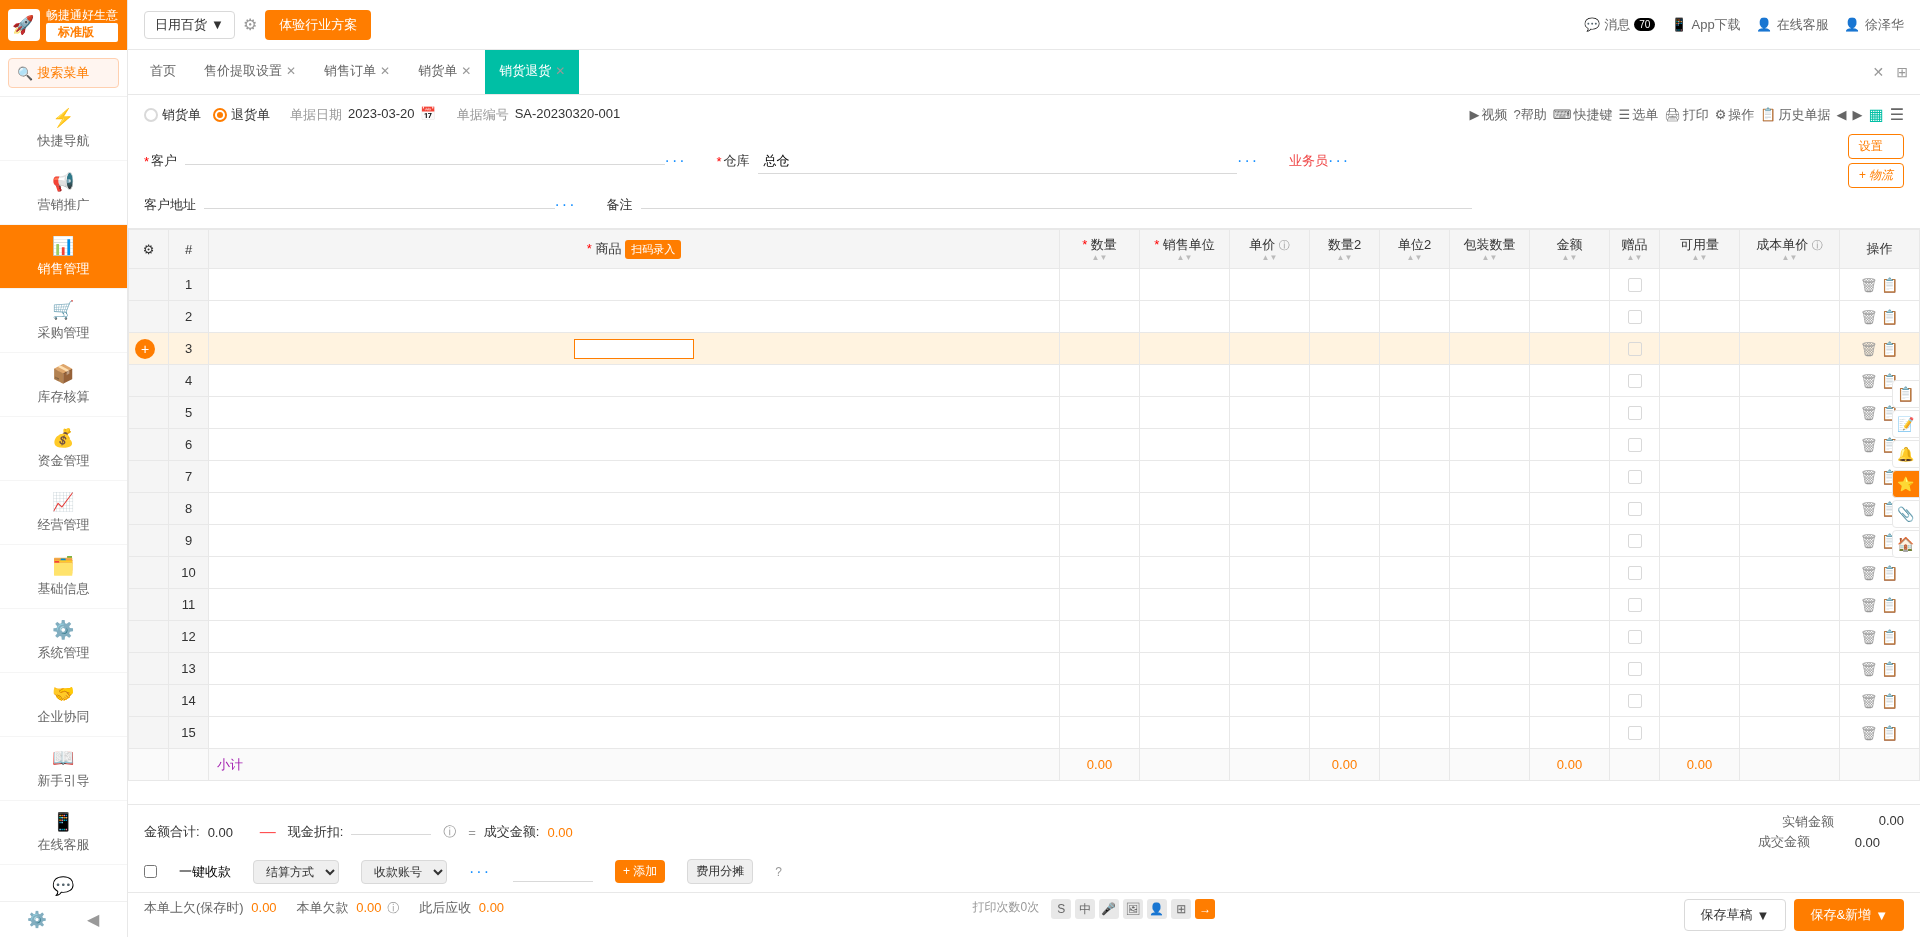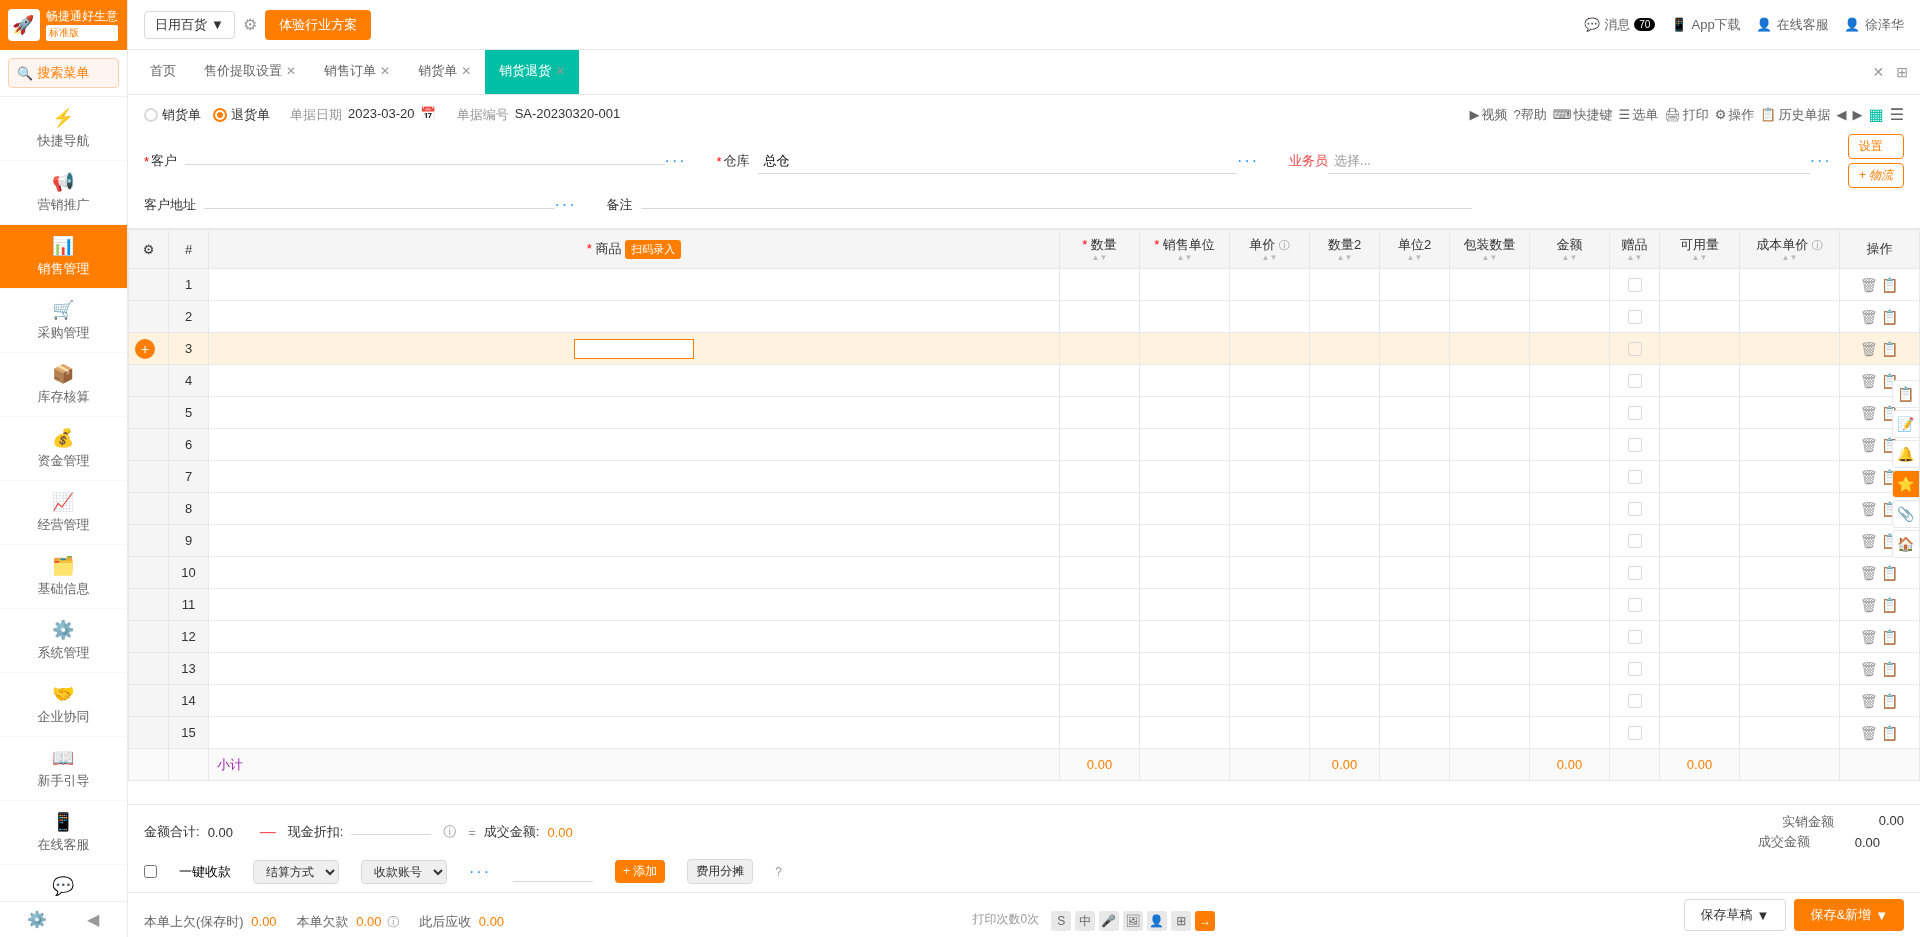--- a/index.html
+++ b/index.html
@@ -3,21 +3,21 @@
   <meta charset="utf-8">
   <style>
     * { box-sizing: border-box; margin: 0; padding: 0; font-family: 'Microsoft YaHei', Arial, sans-serif; font-size: 13px; }
     body { background: #f0f2f5; display: flex; height: 937px; overflow: hidden; }
 
     
     .sidebar { width: 128px; background: #fff; display: flex; flex-direction: column; border-right: 1px solid #e8e8e8; flex-shrink: 0; }
     .sidebar-logo { background: #ff7d00; padding: 10px 8px; display: flex; align-items: center; gap: 6px; height: 50px; }
     .sidebar-logo-icon { width: 32px; height: 32px; background: #fff; border-radius: 4px; display: flex; align-items: center; justify-content: center; color: #ff7d00; font-size: 18px; font-weight: bold; }
     .sidebar-logo-text { color: #fff; font-size: 12px; line-height: 1.3; }
-    .sidebar-logo-badge { background: #fff; color: #ff7d00; font-size: 10px; border-radius: 2px; padding: 1px 3px; }
+    .sidebar-logo-badge { background: #fff; color: #ff7d00; font-size: 12px; border-radius: 2px; padding: 1px 12px; font-weight: bold; }
     .sidebar-search { padding: 8px; border-bottom: 1px solid #f0f0f0; }
     .sidebar-search-btn { width: 100%; background: #fff5f0; border: 1px solid #ffd0b0; border-radius: 4px; padding: 5px 8px; color: #ff7d00; cursor: pointer; display: flex; align-items: center; gap: 4px; font-size: 12px; }
     .sidebar-nav { flex: 1; overflow-y: auto; }
     .sidebar-item { display: flex; flex-direction: column; align-items: center; padding: 10px 4px; cursor: pointer; border-bottom: 1px solid #f5f5f5; color: #666; font-size: 12px; gap: 3px; }
     .sidebar-item.active { color: #fff; background: #ff7d00; }
     .sidebar-item-icon { font-size: 18px; }
     .sidebar-footer { padding: 8px; display: flex; justify-content: space-around; border-top: 1px solid #f0f0f0; }
     .sidebar-footer-btn { cursor: pointer; color: #999; font-size: 16px; }
 
     
@@ -81,21 +81,21 @@
     .payment-select { border: 1px solid #d9d9d9; border-radius: 4px; padding: 3px 8px; cursor: pointer; font-size: 12px; color: #333; }
     .payment-input { border: none; border-bottom: 1px solid #d9d9d9; padding: 3px 6px; width: 80px; font-size: 12px; }
     .add-btn { background: #ff7d00; color: #fff; border: none; border-radius: 4px; padding: 3px 8px; cursor: pointer; font-size: 12px; display: flex; align-items: center; gap: 2px; }
     .fee-btn { border: 1px solid #d9d9d9; border-radius: 4px; padding: 3px 8px; cursor: pointer; font-size: 12px; color: #333; }
     .help-icon { color: #999; cursor: pointer; font-size: 12px; }
     .status-icon { width: 20px; height: 20px; background: #e8e8e8; border-radius: 3px; display: flex; align-items: center; justify-content: center; font-size: 12px; cursor: pointer; }
     .right-panel-btn { width: 28px; height: 28px; background: #fff; border: 1px solid #e8e8e8; display: flex; align-items: center; justify-content: center; cursor: pointer; color: #666; font-size: 14px; }
     .save-draft-btn { background: #fff; border: 1px solid #d9d9d9; border-radius: 4px; padding: 6px 16px; cursor: pointer; font-size: 13px; color: #333; display: flex; align-items: center; gap: 4px; }
     .save-new-btn { background: #ff7d00; color: #fff; border: none; border-radius: 4px; padding: 6px 16px; cursor: pointer; font-size: 13px; display: flex; align-items: center; gap: 4px; }
 
-    .bottom-footer { background: #fff; border-top: 1px solid #e8e8e8; padding: 6px 16px; display: flex; align-items: flex-end; justify-content: space-between; }
+    .bottom-footer { background: #fff; border-top: 1px solid #e8e8e8; padding: 6px 16px; display: flex; align-items: flex-start; justify-content: space-between; }
     .footer-left { display: flex; gap: 20px; font-size: 12px; color: #666; }
     .footer-center { display: flex; gap: 4px; }
     .footer-right { display: flex; gap: 8px; }
     .sort-arrows { display: flex; flex-direction: column; font-size: 8px; line-height: 1; color: #bbb; }
     .field-dots { color: #1890ff; cursor: pointer; font-size: 16px; letter-spacing: 2px; }
 
     .inline-input { border: 1px solid #ff7d00; outline: none; padding: 2px 6px; width: 120px; font-size: 12px; }
   </style>
 </head>
 <body>
@@ -299,23 +299,20 @@
           <span style="color:#333; margin-right:8px; white-space:nowrap;">仓库</span>
           <div style="flex:1; border-bottom:1px solid #d9d9d9; padding:3px 6px; min-width:0;">
             <span>总仓</span>
           </div>
           <span class="field-dots">···</span>
         </div>
         <div style="width:30px;"></div>
 
         <div style="display:flex; align-items:center; flex:1; min-width:0;">
           <span style="color:#ef4444; white-space:nowrap;">业务员</span>
-          <div style="flex:1; border-bottom:1px solid #d9d9d9; padding:3px 6px; min-width:0; color:#999;">
-            <span>选择...</span>
-          </div>
           <span class="field-dots">···</span>
         </div>
 
         <div style="display:flex; flex-direction:column; gap:4px; margin-left:16px;">
           <button class="form-action-btn orange" style="font-size:12px; padding:3px 10px;">设置</button>
           <button class="form-action-btn" style="font-size:12px; padding:3px 10px; color:#ff7d00; border-color:#ff7d00;font-style:italic;">+ 物流</button>
         </div>
       </div>
 
       <div style="display:flex; align-items:center; margin-bottom:4px;">

